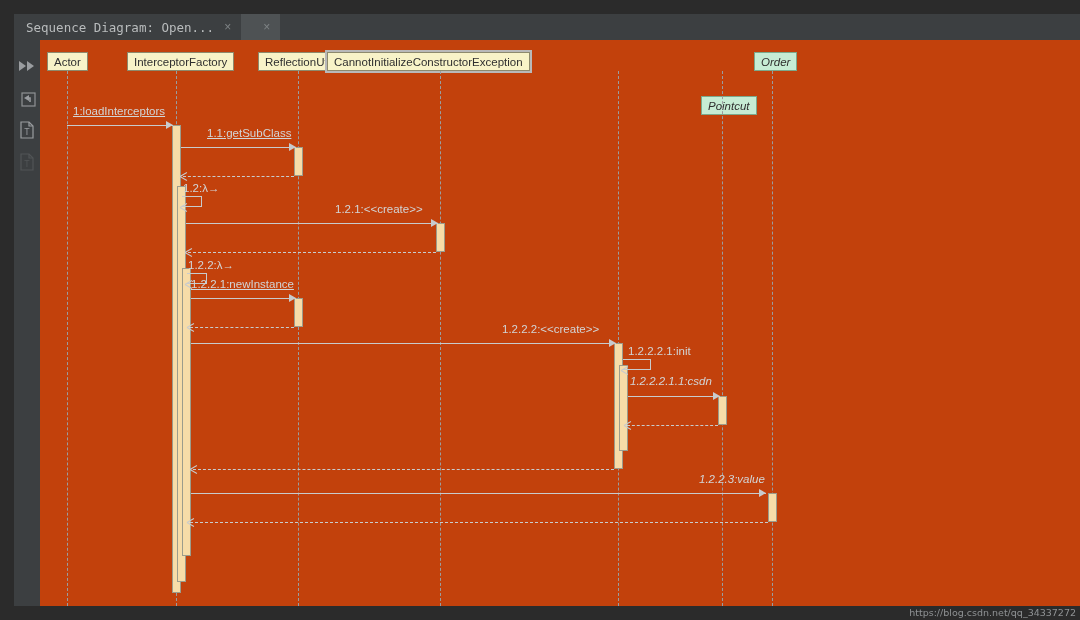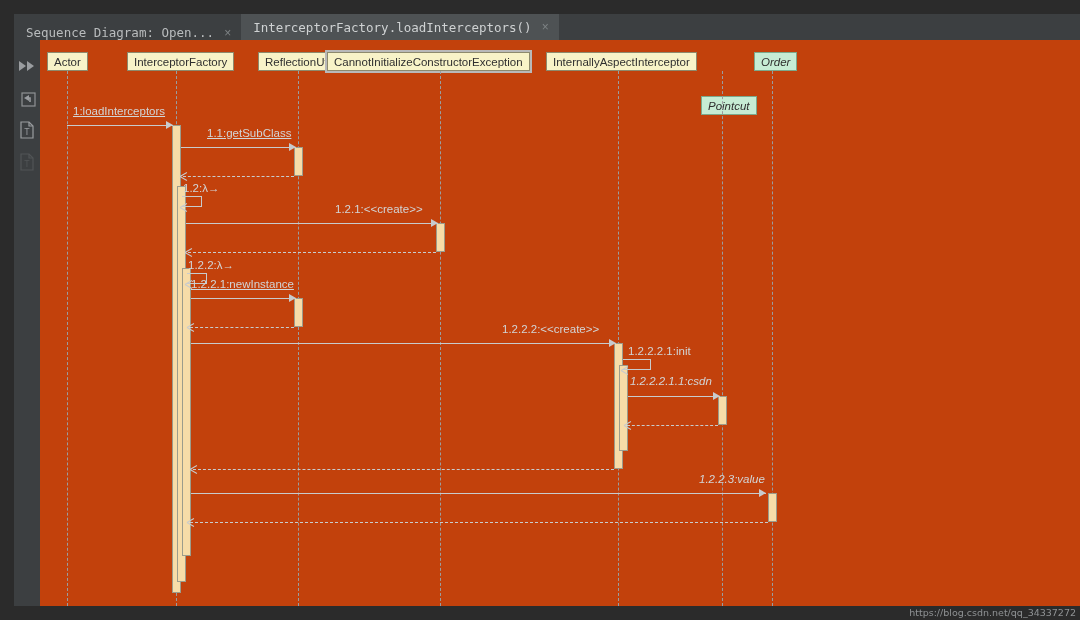--- a/index.html
+++ b/index.html
@@ -26,21 +26,21 @@
   }
   .tab {
     display: flex; align-items: center;
     padding: 0 10px 0 12px;
     font-family: "DejaVu Sans Mono", monospace;
     font-size: 12.5px;
     color: #b9bcbd;
     white-space: nowrap;
     height: 26px;
   }
-  .tab.inactive { background: #3c3f41; align-items: flex-end; }
+  .tab.inactive { background: #3c3f41; }
   .tab.active { background: #4e5254; color: #cfd2d3; }
   .tab .tlabel { letter-spacing: 0px; }
   .tab .tclose {
     margin-left: 10px; color: #7e8385; font-size: 12px;
     font-family: "Liberation Sans", sans-serif;
   }
 
   
   .toolstrip {
     position: absolute; left: 14px; top: 40px;
@@ -144,21 +144,20 @@
 <body>
 
 <div id="app">
 
   <div class="tabbar">
     <div class="tab inactive">
       <span class="tlabel">Sequence Diagram:   Open...</span>
       <span class="tclose">×</span>
     </div>
     <div class="tab active">
-      <span class="tlabel">InterceptorFactory.loadInterceptors()</span>
       <span class="tclose">×</span>
     </div>
   </div>
 
   <div class="toolstrip">
     <div class="toolbtn" style="top:10px">
       <svg width="18" height="10" viewBox="0 0 18 10">
         <path d="M1,0 L8,5 L1,10 Z" fill="#9a9da0"></path>
         <path d="M9,0 L16,5 L9,10 Z" fill="#9a9da0"></path>
       </svg>
@@ -193,23 +192,20 @@
         <span>Actor</span>
       </div>
       <div class="plabel" style="left:87px; top:12px;">
         <span>InterceptorFactory</span>
       </div>
       <div class="plabel" style="left:218px;top:12px;">
         <span>ReflectionUtil</span>
       </div>
       <div class="plabel selected" style="left:287px;top:12px;">
         <span>CannotInitializeConstructorException</span>
-      </div>
-      <div class="plabel" style="left:506px;top:12px;">
-        <span>InternallyAspectInterceptor</span>
       </div>
       <div class="plabel green" style="left:661px;top:12px;margin-top:44px;">
         <span>Pointcut</span>
       </div>
       <div class="plabel green" style="left:714px;top:12px;">
         <span>Order</span>
       </div>
 
       <div class="lifeline" style="left:27px;  top:31px; height:535px;"></div>
       <div class="lifeline" style="left:136px; top:31px; height:535px;"></div>

